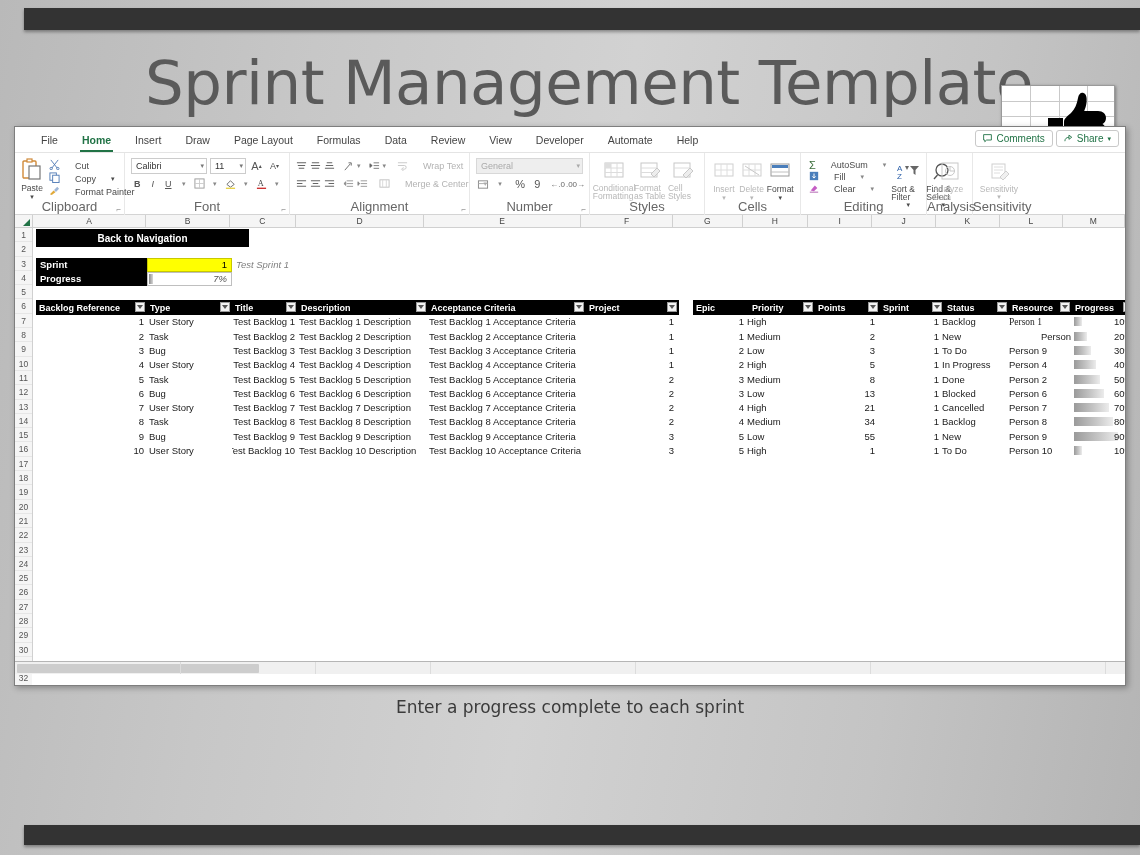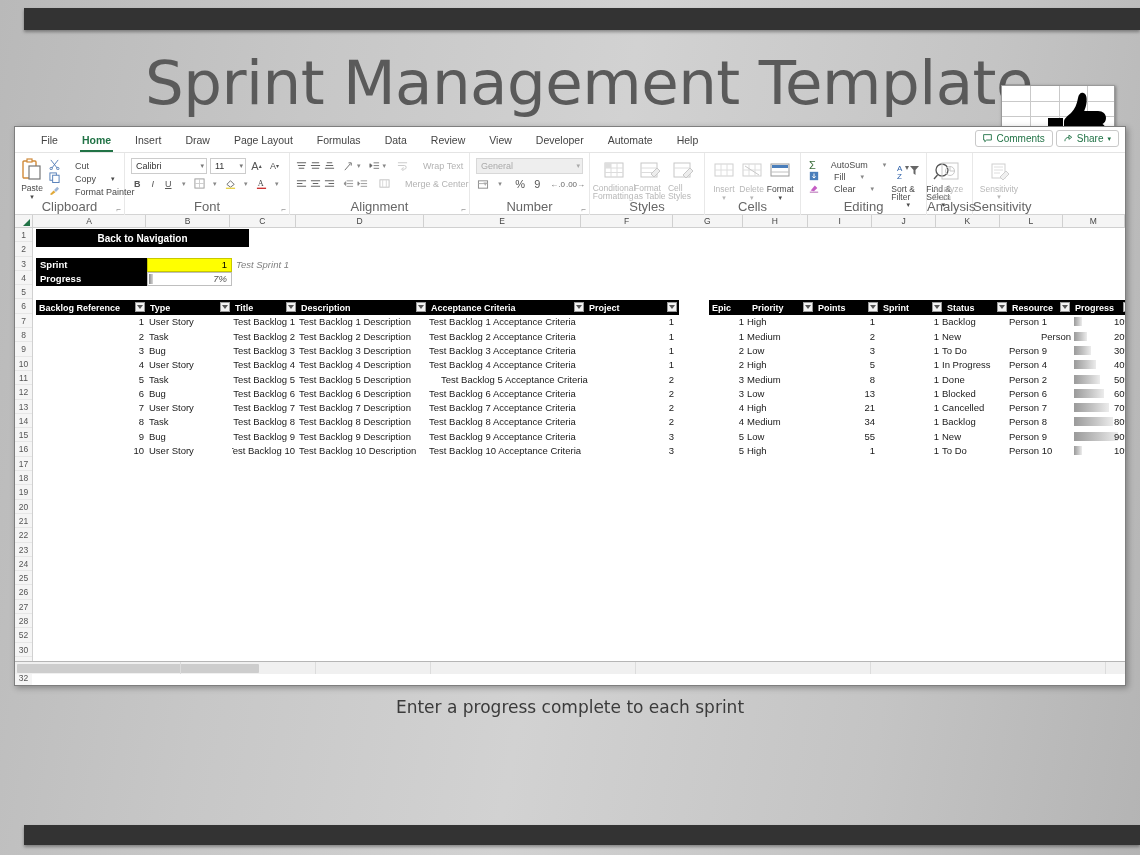--- a/index.html
+++ b/index.html
@@ -675,21 +675,21 @@
           <div class="rh">19</div>
           <div class="rh">20</div>
           <div class="rh">21</div>
           <div class="rh">22</div>
           <div class="rh">23</div>
           <div class="rh">24</div>
           <div class="rh">25</div>
           <div class="rh">26</div>
           <div class="rh">27</div>
           <div class="rh">28</div>
-          <div class="rh">52</div>
+          <div class="rh">29</div>
           <div class="rh">30</div>
           <div class="rh">31</div>
           <div class="rh">32</div>
         </div>
       <div class="cells">
 
         <div class="blackbtn" style="left:3px; top:1px; width:213px; height:18px;">Back to Navigation</div>
 
         <div class="lbl-cell" style="left:3px; top:29.5px; width:111px; height:14.3px;">Sprint</div>
         <div class="yellow-cell" style="left:114px; top:29.5px; width:85px; height:14.3px;">1</div>
@@ -718,21 +718,21 @@
             <span class="filt"></span>
           </div>
         <div class="thdr" style="left:395px; top:72.4px; width:158px">
             <span class="txt">Acceptance Criteria</span>
             <span class="filt"></span>
           </div>
         <div class="thdr" style="left:553px; top:72.4px; width:93px">
             <span class="txt">Project</span>
             <span class="filt"></span>
           </div>
-        <div class="thdr" style="left:676px; top:72.4px; width:70px">
+        <div class="thdr" style="left:660px; top:72.4px; width:70px">
             <span class="txt">Epic</span>
             <span class="filt"></span>
           </div>
         <div class="thdr" style="left:716px; top:72.4px; width:66px">
             <span class="txt">Priority</span>
             <span class="filt"></span>
           </div>
         <div class="thdr" style="left:782px; top:72.4px; width:65px">
             <span class="txt">Points</span>
             <span class="filt"></span>
@@ -758,21 +758,21 @@
           <div class="dc" style="left: 116px; top: 86.7px; width: 83px;">User Story</div>
           <div class="dc r" style="left: 199px; top: 86.7px; width: 63px;">Test Backlog 1</div>
           <div class="dc" style="left: 266px; top: 86.7px; width: 127px;">Test Backlog 1 Description</div>
           <div class="dc" style="left: 396px; top: 86.7px; width: 155px;">Test Backlog 1 Acceptance Criteria</div>
           <div class="dc r" style="left: 553px; top: 86.7px; width: 88px;">1</div>
           <div class="dc r" style="left: 646px; top: 86.7px; width: 65px;">1</div>
           <div class="dc" style="left: 714px; top: 86.7px; width: 64px;">High</div>
           <div class="dc r" style="left: 782px; top: 86.7px; width: 60px;">1</div>
           <div class="dc r" style="left: 847px; top: 86.7px; width: 59px;">1</div>
           <div class="dc" style="left: 909px; top: 86.7px; width: 64px;">Backlog</div>
-          <div class="dc" style="left: 976px; top: 86.7px; width: 60px;">Person 1</div>
+          <div class="dc" style="left: 976px; top: 86.7px; width: 60px; font-family: Liberation Serif, serif;">Person 1</div>
           <div class="bar" style="left: 1041px; top: 89.3px; width: 8.4px;"></div>
           <div class="dc r" style="left: 1039px; top: 86.7px; width: 61px;">10%</div>
           <div class="dc r" style="left: 3px; top: 101px; width: 108px;">2</div>
           <div class="dc" style="left: 116px; top: 101px; width: 83px;">Task</div>
           <div class="dc r" style="left: 199px; top: 101px; width: 63px;">Test Backlog 2</div>
           <div class="dc" style="left: 266px; top: 101px; width: 127px;">Test Backlog 2 Description</div>
           <div class="dc" style="left: 396px; top: 101px; width: 155px;">Test Backlog 2 Acceptance Criteria</div>
           <div class="dc r" style="left: 553px; top: 101px; width: 88px;">1</div>
           <div class="dc r" style="left: 646px; top: 101px; width: 65px;">1</div>
           <div class="dc" style="left: 714px; top: 101px; width: 64px;">Medium</div>
@@ -807,21 +807,21 @@
           <div class="dc r" style="left: 782px; top: 129.6px; width: 60px;">5</div>
           <div class="dc r" style="left: 847px; top: 129.6px; width: 59px;">1</div>
           <div class="dc" style="left: 909px; top: 129.6px; width: 64px;">In Progress</div>
           <div class="dc" style="left: 976px; top: 129.6px; width: 60px;">Person 4</div>
           <div class="bar" style="left: 1041px; top: 132.2px; width: 21.6px;"></div>
           <div class="dc r" style="left: 1039px; top: 129.6px; width: 61px;">40%</div>
           <div class="dc r" style="left: 3px; top: 143.9px; width: 108px;">5</div>
           <div class="dc" style="left: 116px; top: 143.9px; width: 83px;">Task</div>
           <div class="dc r" style="left: 199px; top: 143.9px; width: 63px;">Test Backlog 5</div>
           <div class="dc" style="left: 266px; top: 143.9px; width: 127px;">Test Backlog 5 Description</div>
-          <div class="dc" style="left: 408px; top: 143.9px; width: 155px;">Test Backlog 5 Acceptance Criteria</div>
+          <div class="dc" style="left: 396px; top: 143.9px; width: 155px;">Test Backlog 5 Acceptance Criteria</div>
           <div class="dc r" style="left: 553px; top: 143.9px; width: 88px;">2</div>
           <div class="dc r" style="left: 646px; top: 143.9px; width: 65px;">3</div>
           <div class="dc" style="left: 714px; top: 143.9px; width: 64px;">Medium</div>
           <div class="dc r" style="left: 782px; top: 143.9px; width: 60px;">8</div>
           <div class="dc r" style="left: 847px; top: 143.9px; width: 59px;">1</div>
           <div class="dc" style="left: 909px; top: 143.9px; width: 64px;">Done</div>
           <div class="dc" style="left: 976px; top: 143.9px; width: 60px;">Person 2</div>
           <div class="bar" style="left: 1041px; top: 146.5px; width: 26px;"></div>
           <div class="dc r" style="left: 1039px; top: 143.9px; width: 61px;">50%</div>
           <div class="dc r" style="left: 3px; top: 158.2px; width: 108px;">6</div>

